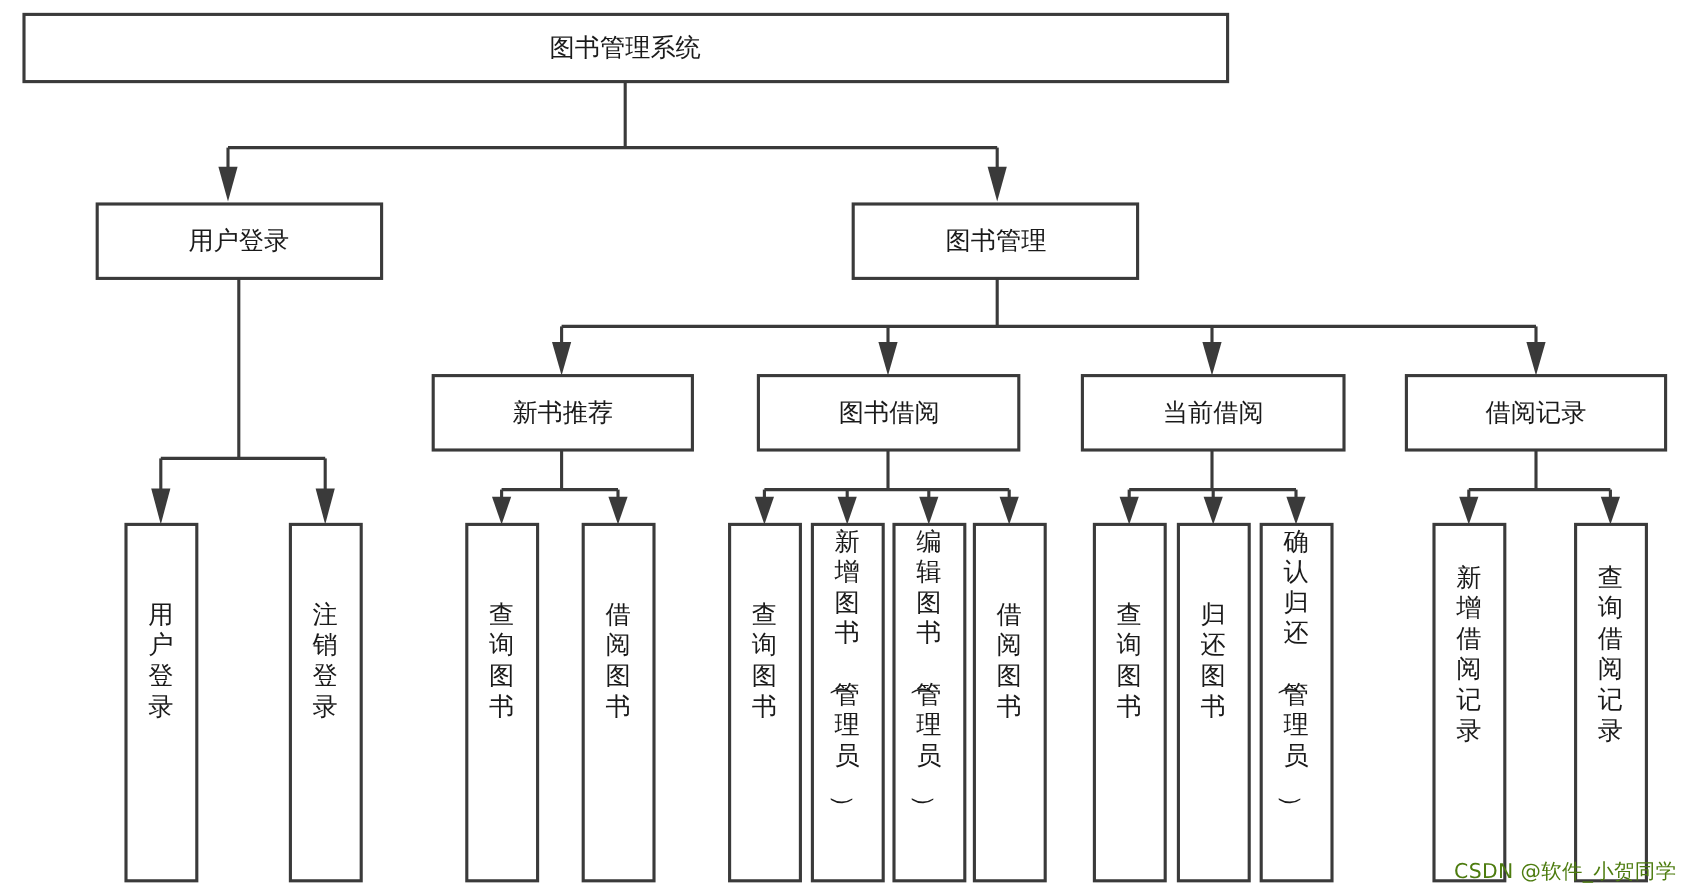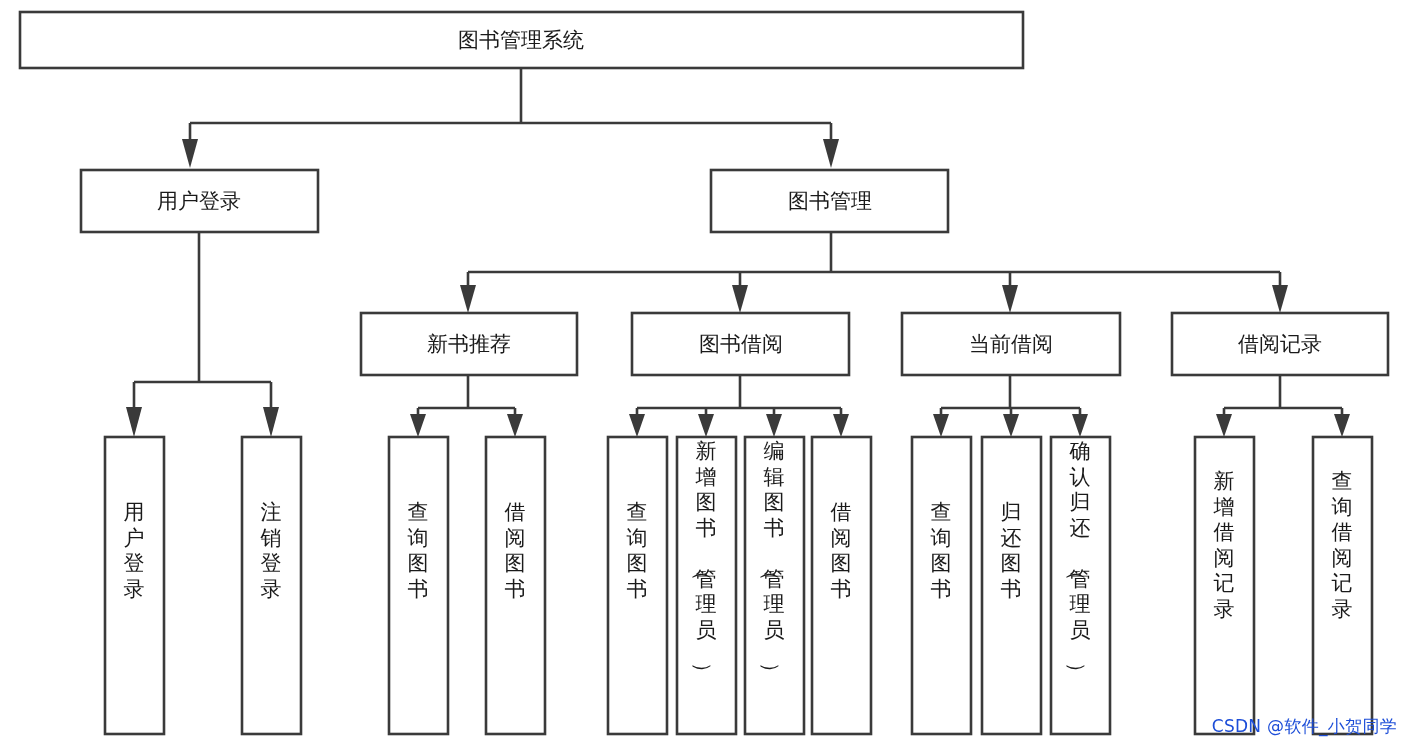--- a/index.html
+++ b/index.html
@@ -54,21 +54,21 @@
     font-family: "DejaVu Sans", "Liberation Sans", sans-serif;
     font-size: 21px;
     text-anchor: middle;
   }
   .watermark {
     position: absolute;
     right: 8px;
     bottom: 7px;
     font-family: "DejaVu Sans", "Liberation Sans", sans-serif;
     font-size: 17px;
-    color: #1d4ed8;
+    color: #4d7c0f;
     white-space: nowrap;
     letter-spacing: 0.3px;
     pointer-events: none;
   }
 </style>
 </head>
 <body>
 
 <div id="diagram-root">
 

